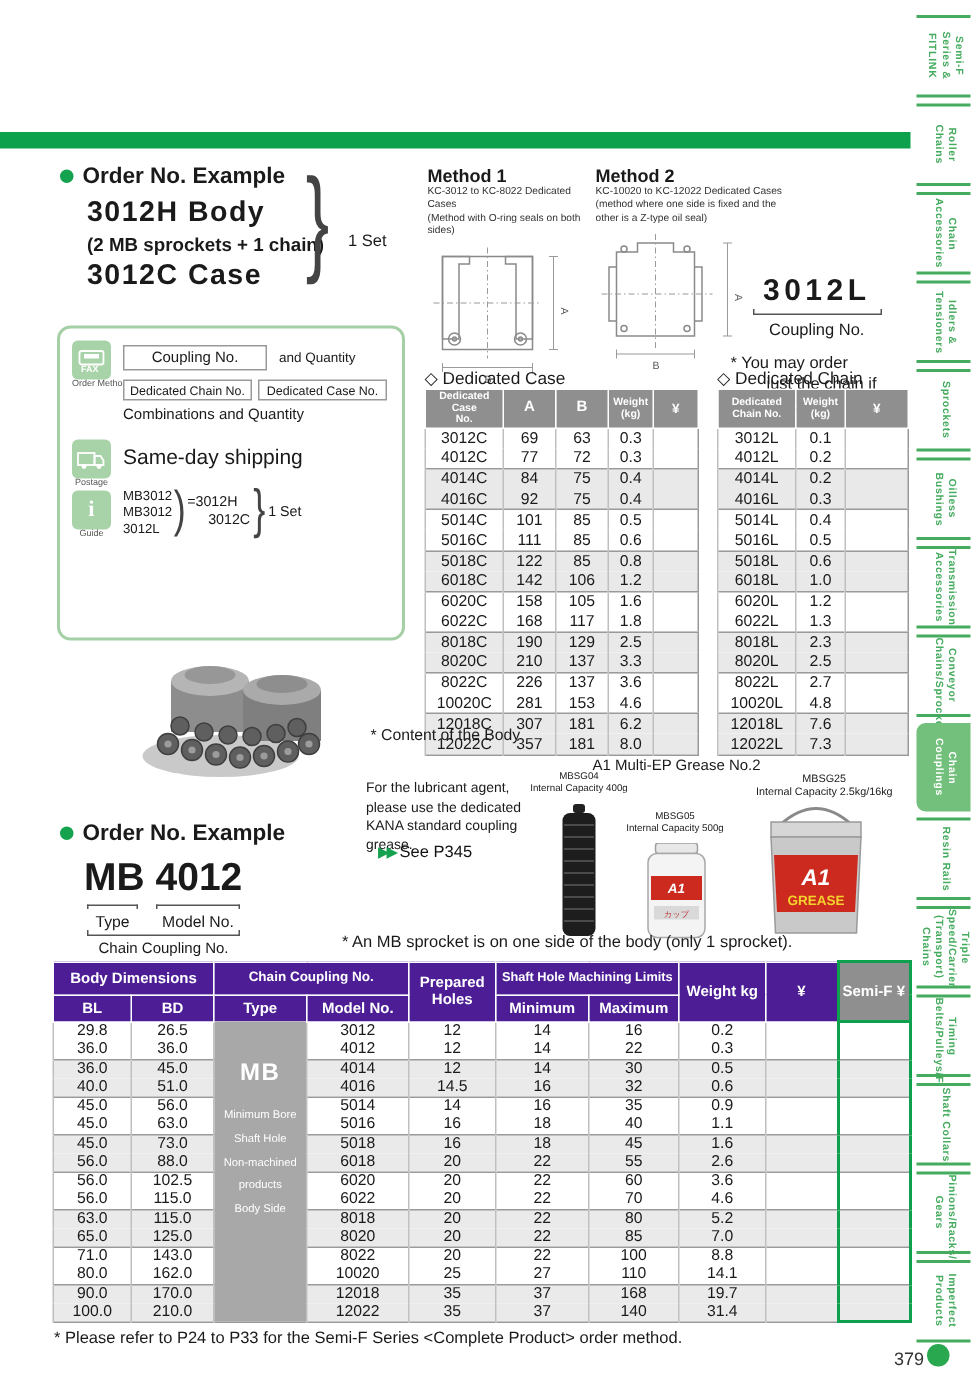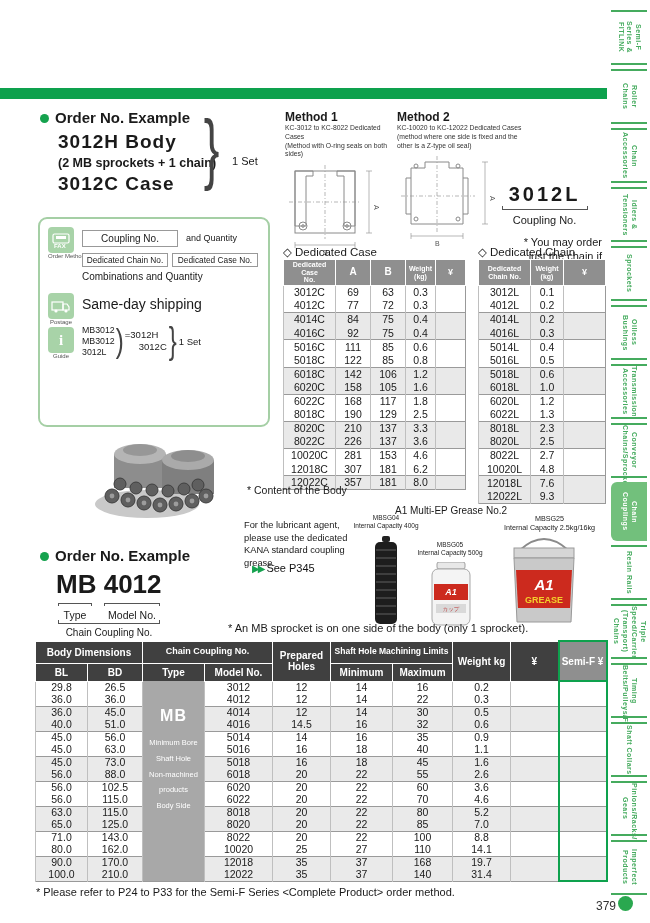--- a/index.html
+++ b/index.html
@@ -30,42 +30,42 @@
   .m-title { font-size:12px; font-weight:700; }
   .m-cap { font-size:6.8px; color:#333; line-height:1.3; }
   svg .ln { stroke:#8a8a8a; fill:none; stroke-width:1; }
   svg .dash { stroke:#9a9a9a; stroke-width:.7; stroke-dasharray:4 2 1 2; fill:none; }
   svg .dim { stroke:#9a9a9a; stroke-width:.7; fill:none; }
   svg .dimtxt { font-size:7px; fill:#555; }
 
   .code-l { font-size:20px; font-weight:700; letter-spacing:3px; }
   .underbracket { border-bottom:1px solid #555; border-left:1px solid #555; border-right:1px solid #555; height:4px; }
   .cpl-lbl { font-size:11px; }
-  .note { font-size:11px; line-height:1.25;text-align:right; }
+  .note { font-size:11px; line-height:1.25; }
 
   
   table { border-collapse:collapse; table-layout:fixed; }
   .dtab { border:1px solid #999; }
   .dtab th { background:#8f8f8f; color:#fff; font-weight:700; border:1px solid #fff; line-height:1.05; }
   .dtab td { text-align:center; font-size:10.5px; height:13.6px; line-height:1; border-left:1px solid #bfbfbf; }
   .dtab tbody tr:nth-child(4n+3), .dtab tbody tr:nth-child(4n+4) { background:#e9e9e9; }
   .dtab tbody tr:nth-child(2n+1) td { border-top:1px solid #9a9a9a; }
   .t-title { font-size:11.5px; }
 
   
   .infobox { border:2px solid #a5cfa5; border-radius:9px; background:#fff; }
   .gicon { width:26px; height:26px; background:#a8d3a8; border-radius:4px; color:#fff; display:flex; align-items:center; justify-content:center; }
   .gcap { font-size:6px; color:#555; text-align:center; }
   .fieldbox { border:1px solid #999; font-size:10px; text-align:center; background:#fff; }
   .smalltxt { font-size:9px; }
   .bullets li { font-size:10.3px; line-height:1.25; margin-left:12px; }
 
   
   .mtab { border:1px solid #999; }
-  .mtab th { background:#404040; color:#fff; border:1px solid #fff; font-size:10px; line-height:1.1; }
+  .mtab th { background:#4c1d95; color:#fff; border:1px solid #fff; font-size:10px; line-height:1.1; }
   .mtab td { text-align:center; font-size:10.5px; height:12.5px; line-height:1; border-left:1px solid #bfbfbf; }
   .mtab tbody tr:nth-child(4n+3), .mtab tbody tr:nth-child(4n+4) { background:#eaeaea; }
   .mtab tbody tr:nth-child(2n+1) td { border-top:1px solid #9a9a9a; }
   .mtab th.semif { border:2px solid #0ea14d; background:#8f8f8f; }
   .mtab td:nth-child(10) { border-left:2px solid #0ea14d; border-right:2px solid #0ea14d; }
   .mtab tbody tr:last-child td:nth-child(10) { border-bottom:2px solid #0ea14d; }
   .typecell { background:#a8a8a8; color:#fff; text-align:center; }
   .typecell .tt { font-size:16px; font-weight:700; letter-spacing:1px; margin:26px 0 10px; }
   .typecell .tl { font-size:7.5px; line-height:2.1; }
 
@@ -289,20 +289,27 @@
         <td></td>
       </tr>
       <tr>
         <td>4016C</td>
         <td>92</td>
         <td>75</td>
         <td>0.4</td>
         <td></td>
       </tr>
       <tr>
+        <td>5014C</td>
+        <td>101</td>
+        <td>85</td>
+        <td>0.5</td>
+        <td></td>
+      </tr>
+      <tr>
         <td>5016C</td>
         <td>111</td>
         <td>85</td>
         <td>0.6</td>
         <td></td>
       </tr>
       <tr>
         <td>5018C</td>
         <td>122</td>
         <td>85</td>
@@ -466,21 +473,21 @@
         <td>4.8</td>
         <td></td>
       </tr>
       <tr>
         <td>12018L</td>
         <td>7.6</td>
         <td></td>
       </tr>
       <tr>
         <td>12022L</td>
-        <td>9.3</td>
+        <td>7.3</td>
         <td></td>
       </tr>
     </tbody>
 </table>
 
 <svg class="abs" style="left:92px;top:424px;" width="145" height="100">
   <ellipse cx="55" cy="80" rx="52" ry="14" fill="#c9c9c9"></ellipse>
   <rect x="22" y="30" width="52" height="34" fill="#8d8d8d"></rect>
   <ellipse cx="48" cy="30" rx="26" ry="10" fill="#b5b5b5"></ellipse>
   <ellipse cx="48" cy="26" rx="17" ry="6" fill="#979797"></ellipse>

